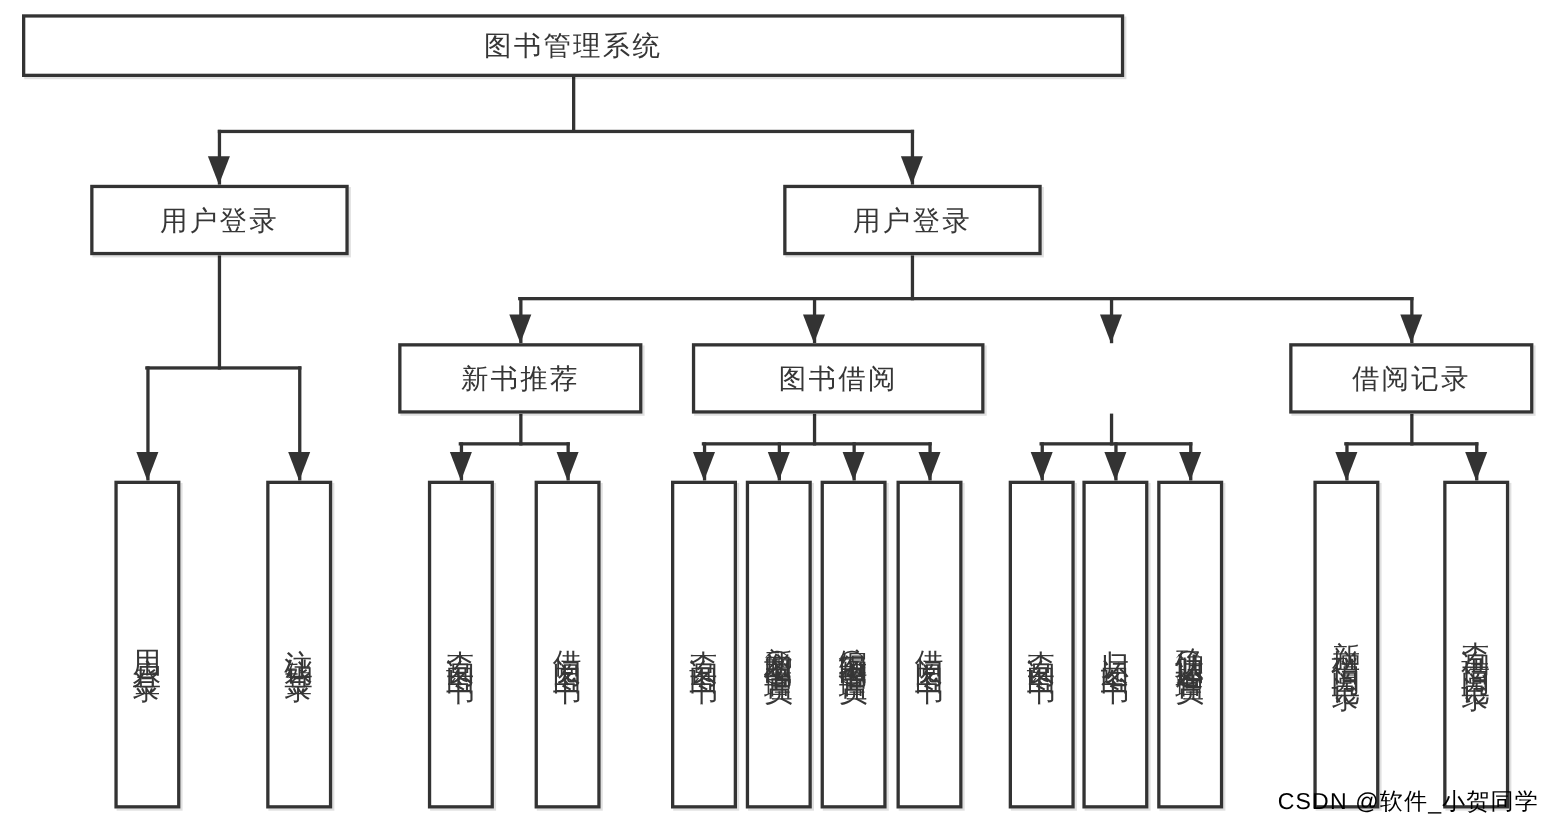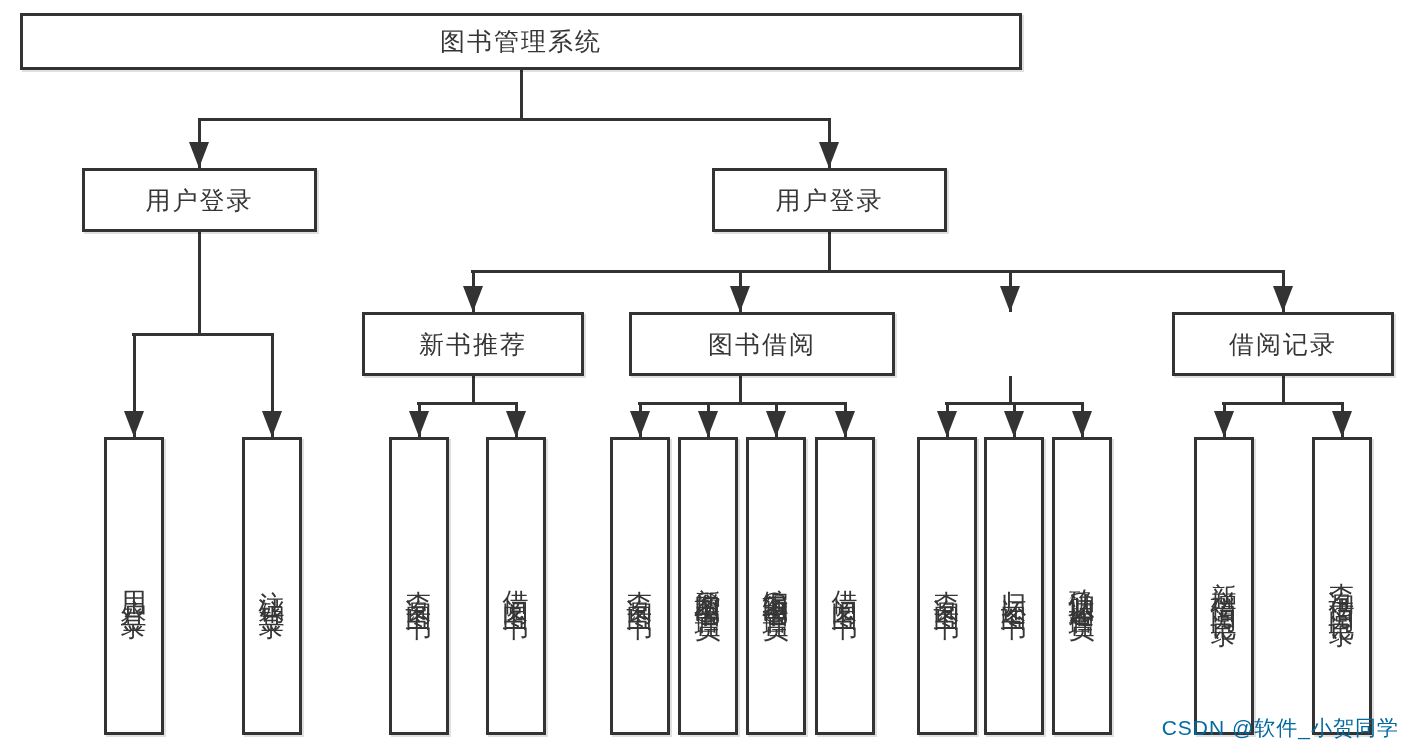--- a/index.html
+++ b/index.html
@@ -15,21 +15,21 @@
        border-top:26px solid #333333;}
   
   .box{position:absolute;background:#ffffff;border:3px solid #333333;box-sizing:border-box;
        display:flex;align-items:center;justify-content:center;
        box-shadow:2px 2px 0 rgba(0,0,0,0.12);}
   .hbox{font-size:25px;letter-spacing:2px;color:#363636;}
   .leaf{width:60px;top:437px;height:298px;}
   .vtext{writing-mode:vertical-rl;text-orientation:mixed;line-height:1;
          font-size:26px;letter-spacing:8px;color:#363636;}
   .tight .vtext{font-size:26px;letter-spacing:4px;}
-  .watermark{position:absolute;top:714px;right:6px;font-size:21px;color:#0369a1;
+  .watermark{position:absolute;top:714px;right:6px;font-size:21px;color:#000000;
              letter-spacing:1px;z-index:20;}
 </style>
 </head>
 <body>
 
 <div class="canvas">
 
   <div class="vl" style="left:520px;top:69px;height:51px;"></div>
   <div class="hl" style="left:198px;top:118px;width:633px;"></div>
   <div class="vl" style="left:198px;top:118px;height:50px;"></div>

